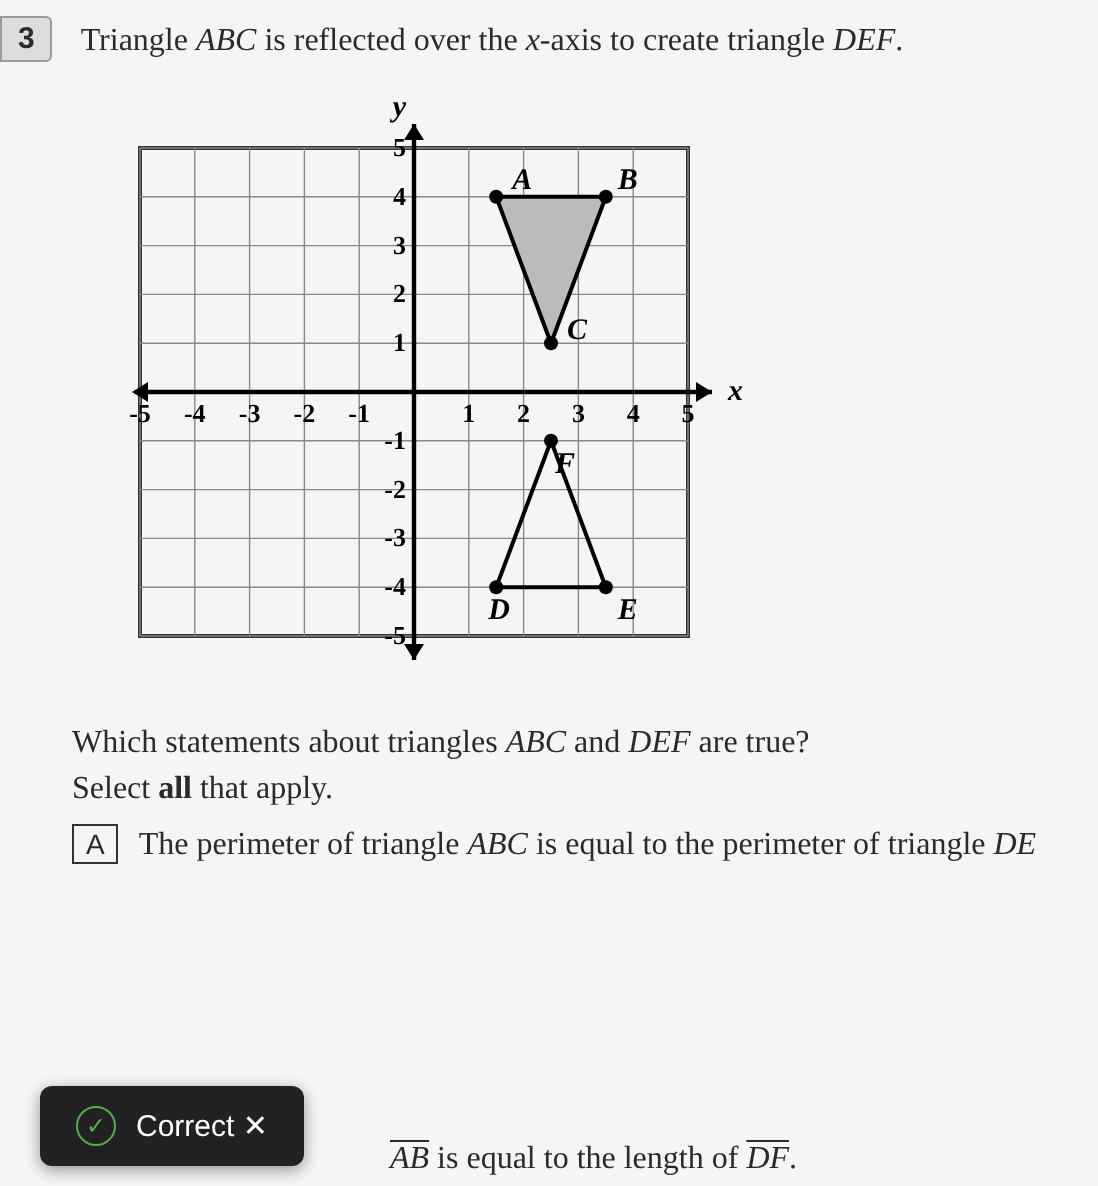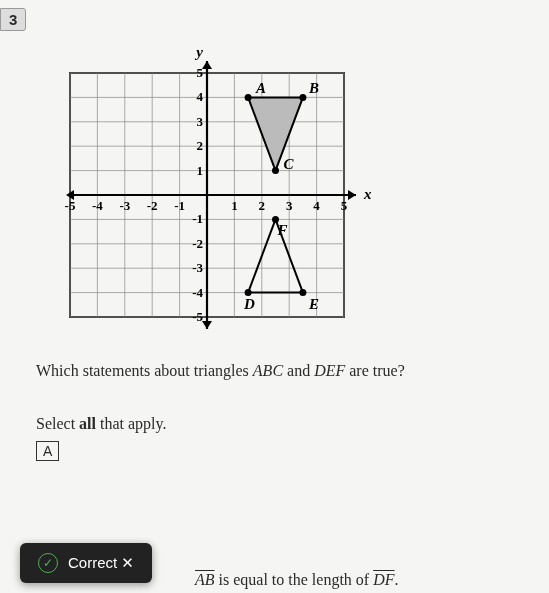--- a/index.html
+++ b/index.html
@@ -39,21 +39,21 @@
     }
     svg { display: block; }
     .q-sub {
       font-size: 16px;
       margin-left: 36px;
       line-height: 1.5;
     }
     .select-all {
       font-size: 16px;
       margin-left: 36px;
-      margin-top: 32px;
+      margin-top: 2px;
     }
     .choice-row {
       display: flex;
       align-items: baseline;
       margin-left: 36px;
       margin-top: 8px;
       font-size: 16px;
       gap: 10px;
     }
     .choice-label {
@@ -94,20 +94,23 @@
       bottom: 4px;
       left: 195px;
       font-size: 16px;
     }
   </style>
 </head>
 <body>
 
 <div class="q-header">
   <div class="q-num">3</div>
+  <div class="q-text">
+    <span>Triangle </span><span class="ital">ABC</span><span> is reflected over the </span><span class="ital">x</span><span>-axis to create triangle </span><span class="ital">DEF</span><span>.</span>
+  </div>
 </div>
 
 <div class="chart-wrap">
   <svg id="grid-svg" width="330" height="300">
       <rect x="28" y="28" width="274" height="244" fill="none" stroke="#333" stroke-width="2"></rect>
       <line x1="28" y1="28" x2="28" y2="272" stroke="#888" stroke-width="0.7"></line>
       <line x1="55.400000000000006" y1="28" x2="55.400000000000006" y2="272" stroke="#888" stroke-width="0.7"></line>
       <line x1="82.80000000000001" y1="28" x2="82.80000000000001" y2="272" stroke="#888" stroke-width="0.7"></line>
       <line x1="110.2" y1="28" x2="110.2" y2="272" stroke="#888" stroke-width="0.7"></line>
       <line x1="137.60000000000002" y1="28" x2="137.60000000000002" y2="272" stroke="#888" stroke-width="0.7"></line>
@@ -176,20 +179,23 @@
 <div class="q-sub">
   <span>Which statements about triangles </span><span class="ital">ABC</span><span> and </span><span class="ital">DEF</span><span> are true?</span>
 </div>
 
 <div class="select-all">
   Select <b>all</b> that apply.
 </div>
 
 <div class="choice-row">
   <span class="choice-label">A</span>
+  <span>
+    <span>The perimeter of triangle </span><span class="ital">ABC</span><span> is equal to the perimeter of triangle </span><span class="ital">DE</span>
+  </span>
 </div>
 
 <div class="toast">
   <span class="toast-check">✓</span>
   <span><span>Correct</span> <span>✕</span></span>
 </div>
 
 <div class="choice-b-tail">
   <span class="ital overline">AB</span><span> is equal to the length of </span><span class="ital overline">DF</span><span>.</span>
 </div>

